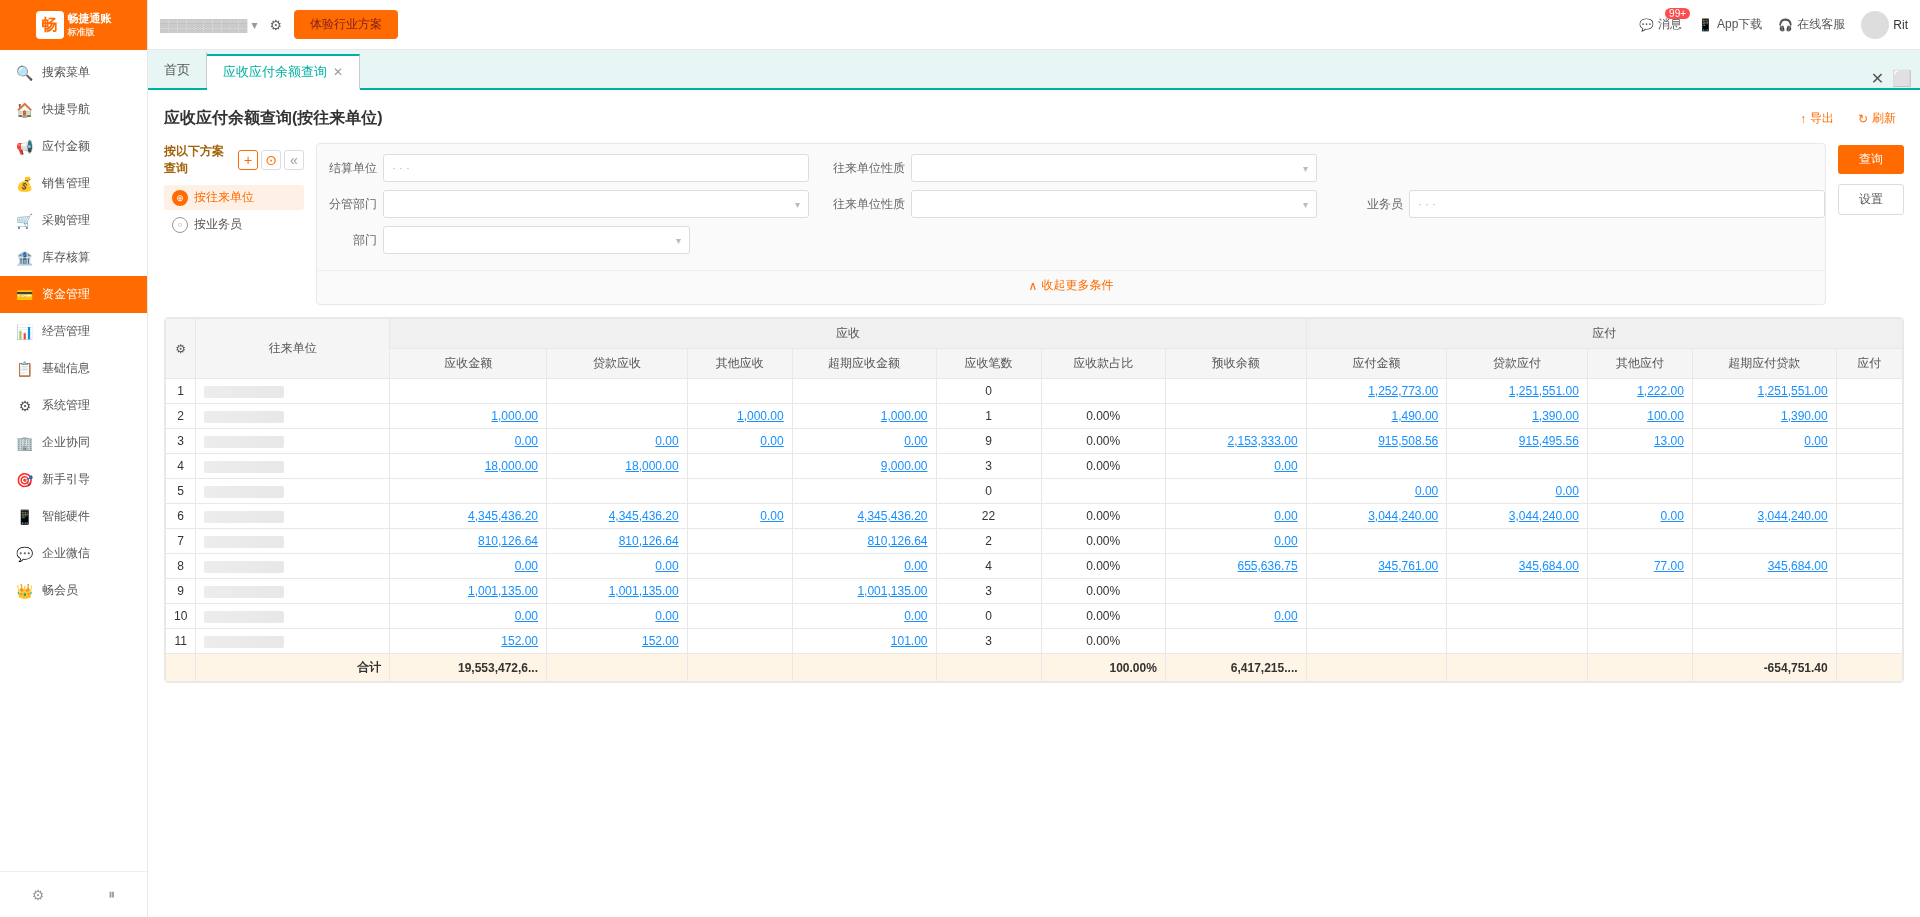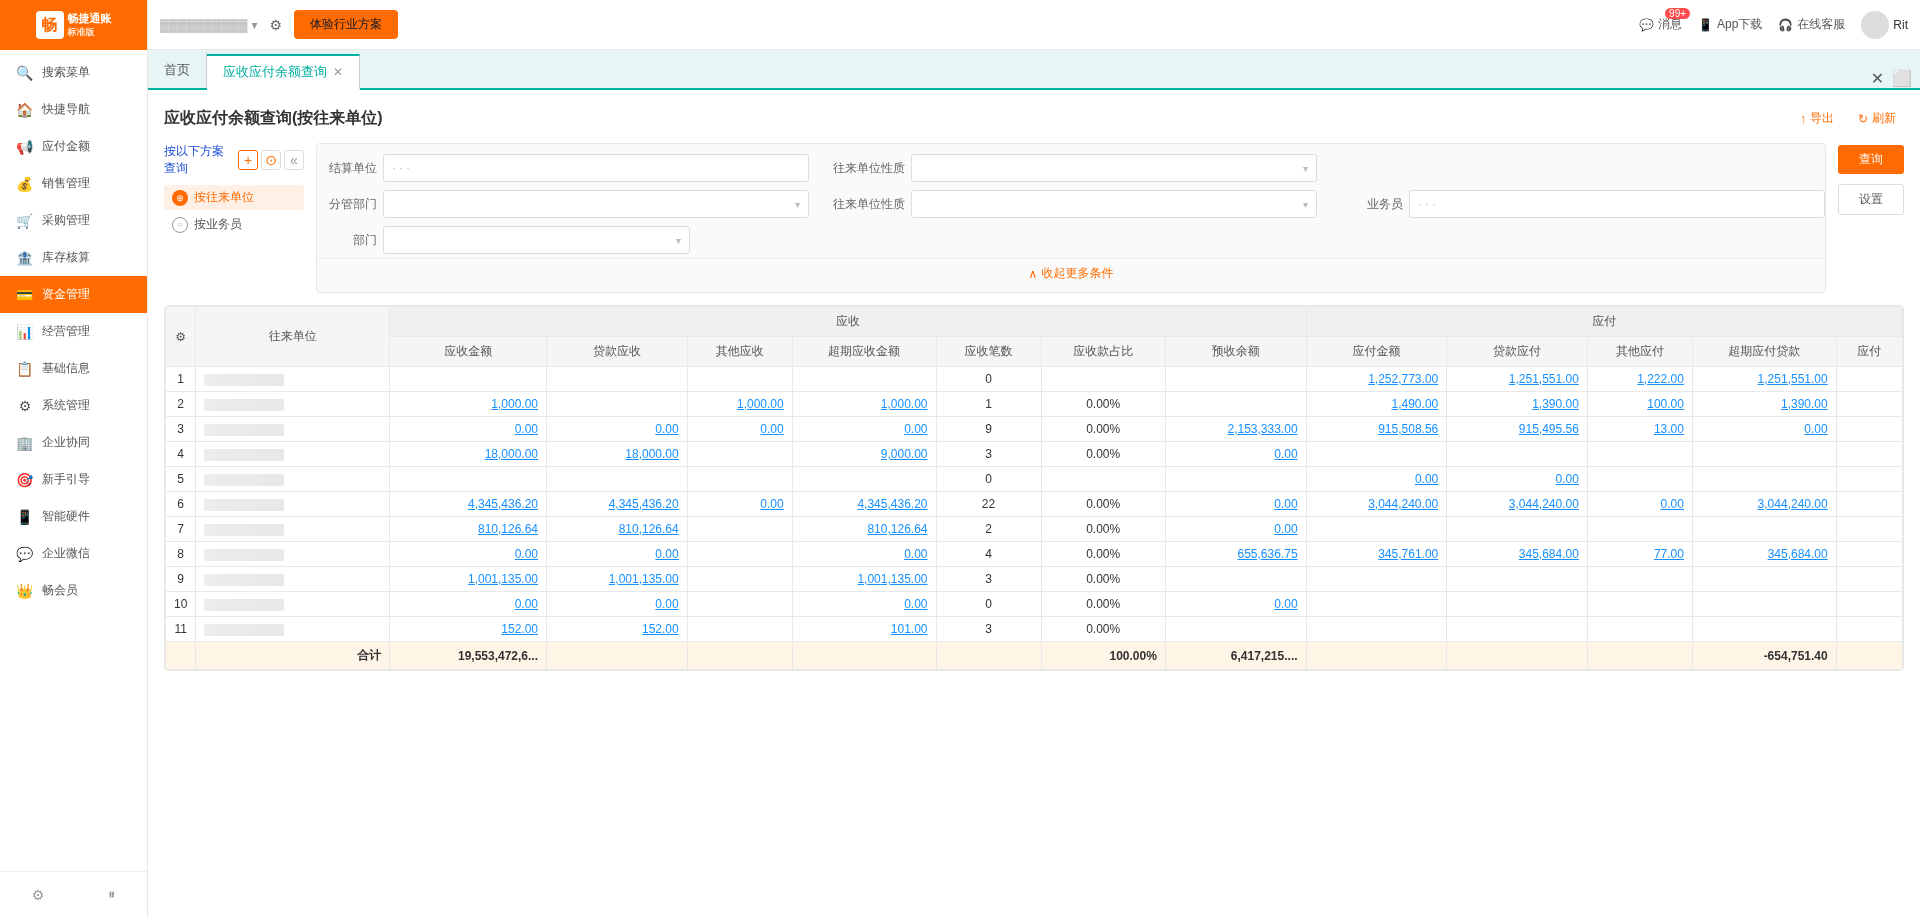--- a/index.html
+++ b/index.html
@@ -34,21 +34,21 @@
     
     .header {
       position: fixed; left: 148px; top: 0; right: 0; height: 50px;
       background: #fff; border-bottom: 1px solid #e8e8e8;
       display: flex; align-items: center; padding: 0 12px; gap: 8px; z-index: 100;
     }
     .header-breadcrumb { color: #999; font-size: 12px; display: flex; align-items: center; gap: 4px; }
     .header-dropdown { cursor: pointer; color: #999; }
     .header-gear { cursor: pointer; color: #666; font-size: 14px; padding: 4px; }
     .header-btn-orange {
-      background: #ff6b00; color: #0f172a; border: none; border-radius: 4px;
+      background: #ff6b00; color: #7f1d1d; border: none; border-radius: 4px;
       padding: 6px 16px; font-size: 12px; cursor: pointer;
     }
     .header-right { margin-left: auto; display: flex; align-items: center; gap: 16px; }
     .header-msg { display: flex; align-items: center; gap: 4px; cursor: pointer; color: #555; font-size: 12px; position: relative; }
     .header-badge {
       position: absolute; top: -8px; right: -8px;
       background: #ff4d4f; color: #fff; border-radius: 8px;
       font-size: 10px; padding: 0 4px; min-width: 16px; text-align: center;
     }
     .header-app { display: flex; align-items: center; gap: 4px; cursor: pointer; color: #555; font-size: 12px; }
@@ -264,21 +264,21 @@
           <span>↻</span>
           <span>刷新</span>
         </button>
       </div>
     </div>
 
     <div style="display:flex; gap:12px; margin-bottom:12px;">
 
       <div style="width:140px; flex-shrink:0;">
         <div style="display:flex; align-items:center; gap:4px; margin-bottom:8px;">
-          <span style="font-size:12px; color:#1d4ed8;">按以下方案查询</span>
+          <span style="font-size:12px; color:#a16207;font-weight:bold;">按以下方案查询</span>
           <div style="display:flex; gap:3px;">
             <div class="filter-add-btn">+</div>
             <div class="filter-settings-btn">⊙</div>
             <div class="filter-collapse-btn">«</div>
           </div>
         </div>
         <div class="filter-option active">
           <div class="filter-option .opt-icon" style="width:16px; height:16px; border-radius:50%; background:#ff6b00; display:flex; align-items:center; justify-content:center;">
             <span style="color:#fff; font-size:9px;">⊕</span>
           </div>
@@ -328,21 +328,21 @@
               <span style="color:#bbb; font-size:10px;">▾</span>
             </div>
           </div>
 
           <div style="display:flex; align-items:center; gap:6px;">
             <span style="color:#666; font-size:12px; width:70px; text-align:right; white-space:nowrap;">业务员</span>
             <div style="flex:1; height:28px; border:1px solid #ddd; border-radius:3px; background:#fff; display:flex; align-items:center; padding:0 8px; color:#bbb; letter-spacing:3px;">···</div>
           </div>
         </div>
 
-        <div style="display:grid; grid-template-columns:1fr 3fr; gap:8px 16px; margin-bottom:4px;">
+        <div style="display:grid; grid-template-columns:1fr 3fr; gap:8px 16px; margin-bottom:16px;">
           <div style="display:flex; align-items:center; gap:6px;">
             <span style="color:#666; font-size:12px; width:60px; text-align:right; white-space:nowrap;">部门</span>
             <div style="flex:1; height:28px; border:1px solid #ddd; border-radius:3px; background:#fff; display:flex; align-items:center; justify-content:space-between; padding:0 8px; cursor:pointer;">
               <span style="color:#ccc;"></span>
               <span style="color:#bbb; font-size:10px;">▾</span>
             </div>
           </div>
           <div></div>
         </div>
 

